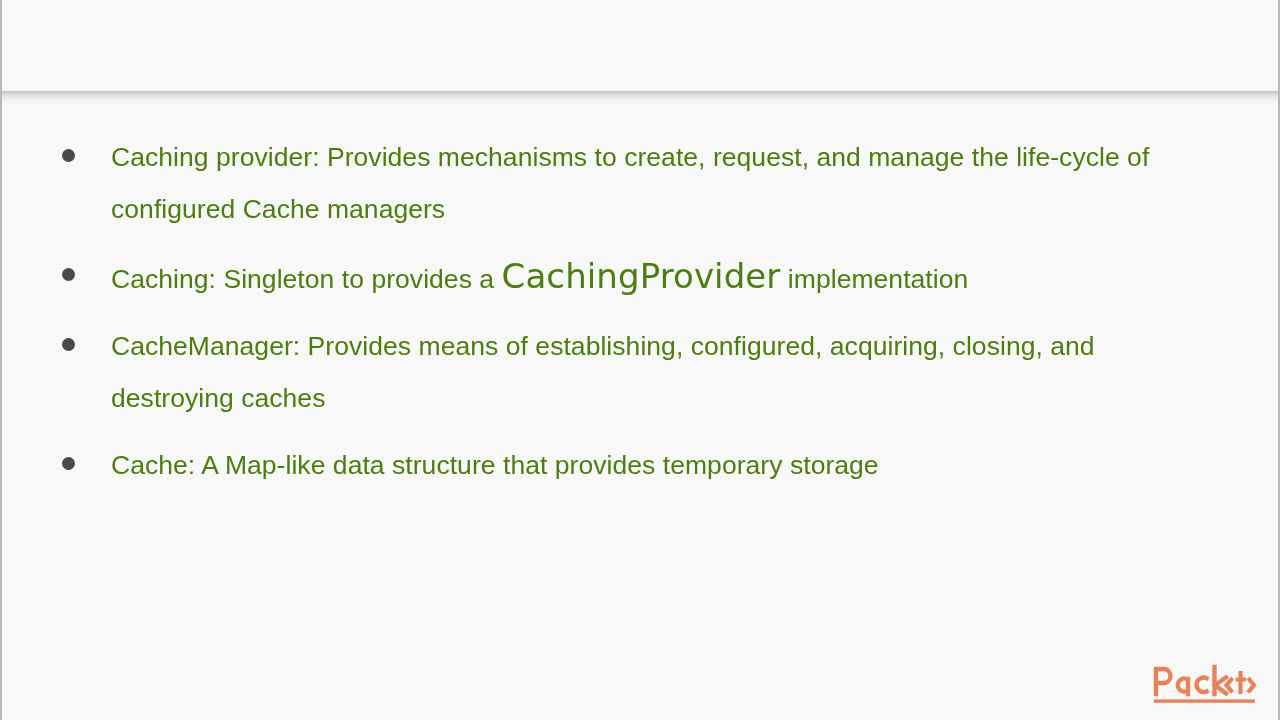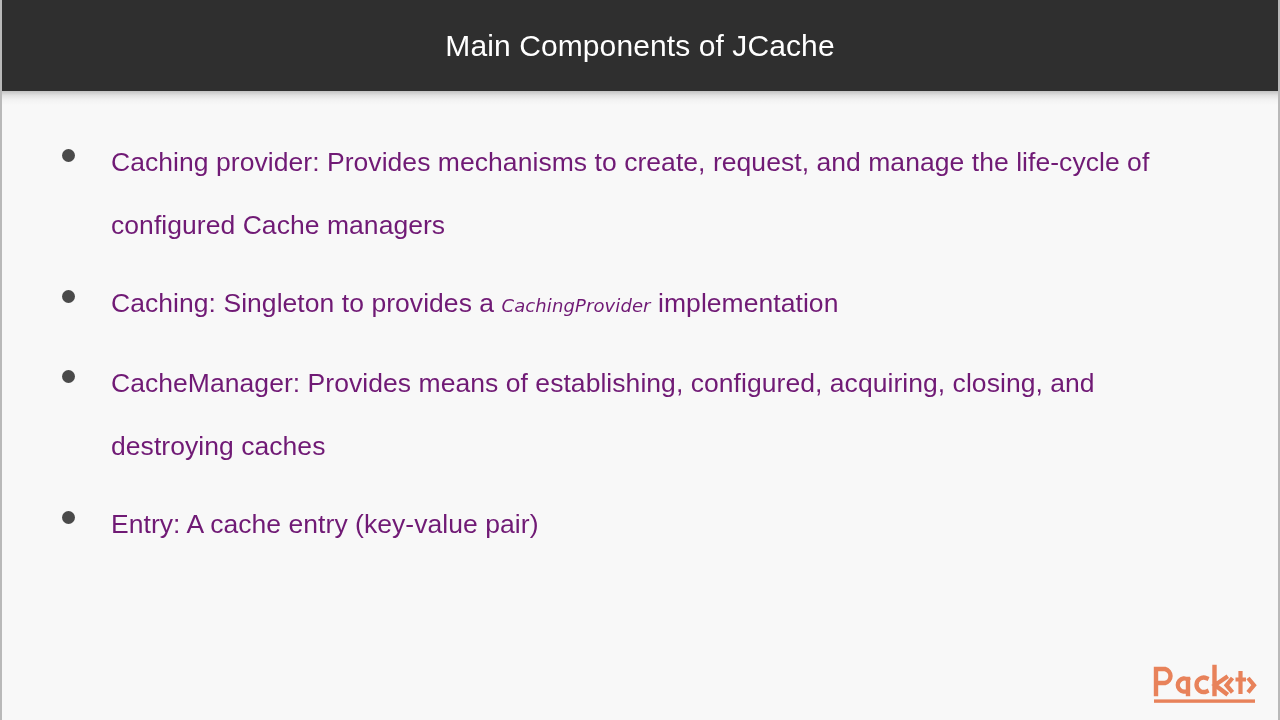--- a/index.html
+++ b/index.html
@@ -79,23 +79,23 @@
     list-style: none;
     margin: 0;
     padding: 0;
   }
 
   .bullet-item {
     position: relative;
     display: block;
     padding-left: 53px;
     margin: 0 0 15px 0;
-    color: #701a75;
+    color: #4d7c0f;
     font-size: 26.5px;
-    line-height: 63px;
+    line-height: 52px;
     font-weight: 400;
     letter-spacing: 0.05px;
     max-width: 1135px;
   }
   .bullet-item:last-child { margin-bottom: 0; }
 
   .bullet-dot {
     position: absolute;
     left: 4px;
     top: 18px;
@@ -104,23 +104,22 @@
     border-radius: 50%;
     background: #4a4a4a;
   }
 
   .bullet-text {
     display: block;
   }
 
   .code-term {
     font-family: "DejaVu Sans", "Liberation Sans", sans-serif;
-    font-size: 18px;
+    font-size: 34px;
     letter-spacing: 0.1px;
-    font-style: italic;
   }
 
   
   .packt-logo {
     position: absolute;
     right: 18px;
     bottom: 14px;
     width: 108px;
     height: 44px;
   }
@@ -128,48 +127,45 @@
     display: block;
     width: 108px;
     height: 44px;
   }
 </style>
 </head>
 <body>
 
 <div class="slide">
 
-  <div class="header-bar">
-    <div class="header-title">Main Components of JCache</div>
-  </div>
   <div class="header-shadow"></div>
 
   <div class="content">
     <ul class="bullet-list">
 
       <li class="bullet-item">
         <span class="bullet-dot"></span>
         <span class="bullet-text">Caching provider: Provides mechanisms to create, request, and manage the life-cycle of configured Cache managers</span>
       </li>
 
       <li class="bullet-item">
         <span class="bullet-dot"></span>
         <span class="bullet-text"><span>Caching: Singleton to provides a </span><span class="code-term">CachingProvider</span><span> implementation</span></span>
       </li>
 
       <li class="bullet-item">
         <span class="bullet-dot"></span>
         <span class="bullet-text">CacheManager: Provides means of establishing, configured, acquiring, closing, and destroying caches</span>
       </li>
 
-
       <li class="bullet-item">
         <span class="bullet-dot"></span>
-        <span class="bullet-text">Entry: A cache entry (key-value pair)</span>
+        <span class="bullet-text">Cache: A Map-like data structure that provides temporary storage</span>
       </li>
+
 
     </ul>
   </div>
 
   <div class="packt-logo">
     <svg viewBox="0 0 108 44" xmlns="http://www.w3.org/2000/svg">
       <g fill="none" stroke="#e8825a" stroke-width="4.4" stroke-linecap="square" stroke-linejoin="miter">
 
         <path d="M4 32 L4 7 L13 7 A7.2 7.2 0 0 1 13 21 L4 21"></path>
 

